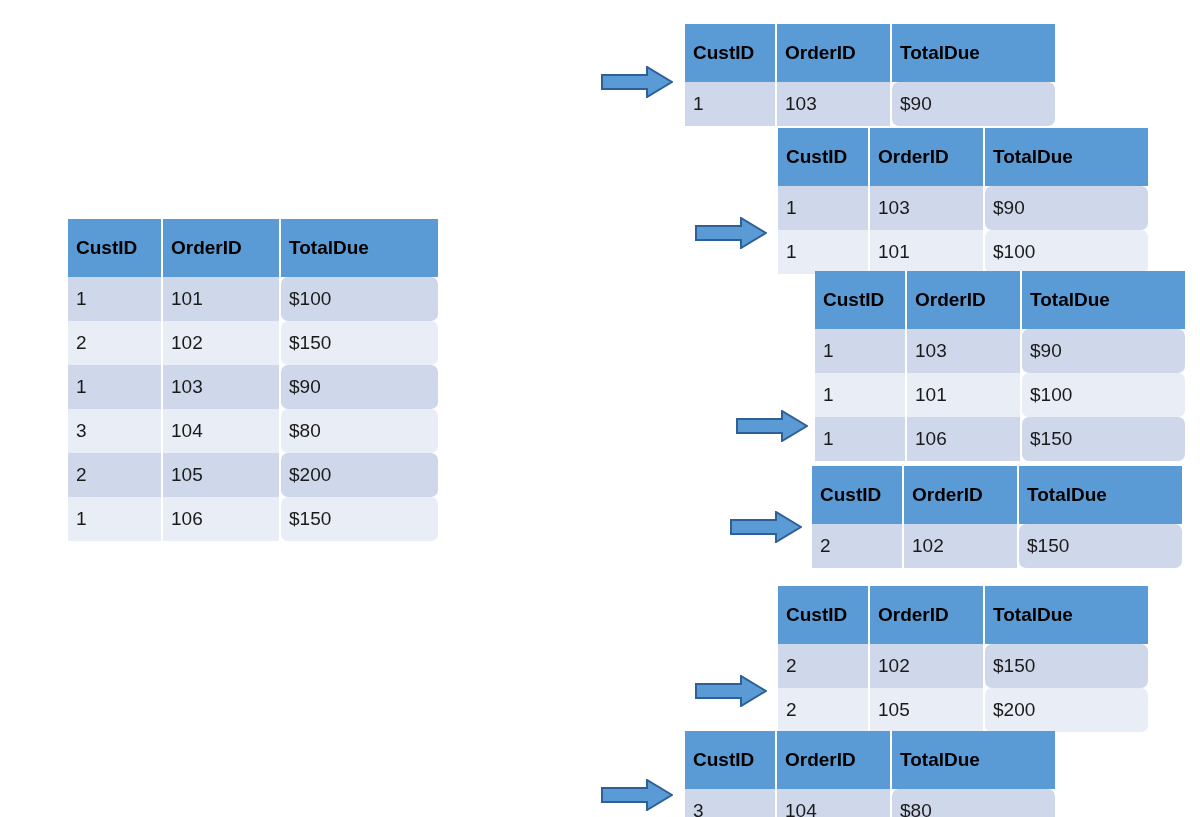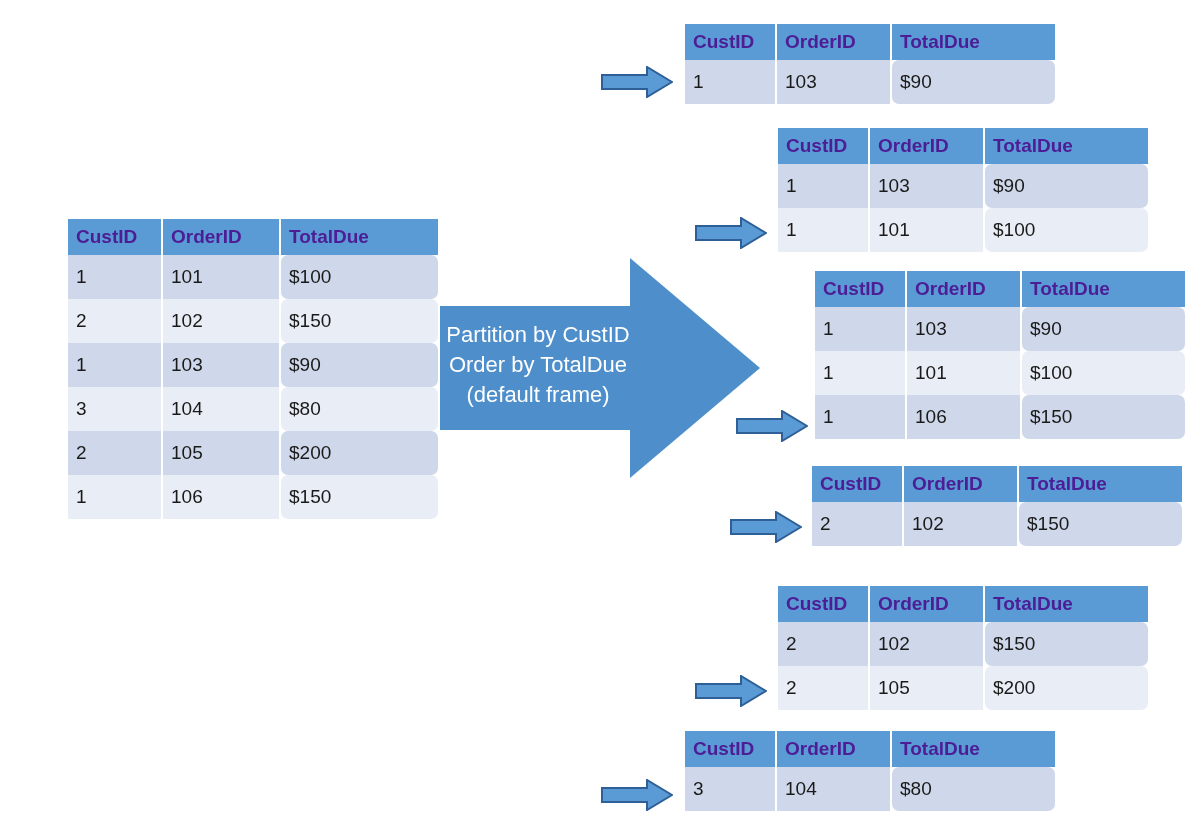--- a/index.html
+++ b/index.html
@@ -9,24 +9,24 @@
     font-family:"Liberation Sans", sans-serif;
     position:relative;
     overflow:hidden;
   }
   #canvas{position:absolute;left:0;top:0;width:1200px;height:817px;}
 
   
   .tbl{position:absolute;border-collapse:separate;border-spacing:0;}
   .tbl .hcell{
     background:#5B9BD5;
-    color:#4c1d95;
+    color:#000000;
     font-weight:bold;
     font-size:19px;
-    padding:0 8px;
+    padding:11px 8px;
     height:36px;
     line-height:36px;
     box-sizing:border-box;
     white-space:nowrap;
     overflow:hidden;
     border-right:2px solid #ffffff;
     margin-left:12px;
   }
   .tbl .hcell.last{border-right:none;}
   .tbl .dcell{
@@ -101,28 +101,20 @@
           </tr>
           <tr class="trow row-b">
             <td class="dcell" style="width: 95px; min-width: 95px;">1</td>
             <td class="dcell" style="width: 118px; min-width: 118px;">106</td>
             <td class="dcell last" style="width: 157px; min-width: 157px;">$150</td>
           </tr>
         </tbody>
       </table>
     </div>
 
-  <div style="position:absolute;left:440px;top:258px;width:320px;height:220px;">
-    <svg width="320" height="220" viewBox="0 0 320 220">
-      <polygon points="0,48 190,48 190,0 320,110 190,220 190,172 0,172" fill="#4E8FCB"></polygon>
-    </svg>
-    <div class="bigarrow-label" style="left:0px; top:62px; width:196px;">Partition by CustID
-Order by TotalDue
-(default frame)</div>
-  </div>
 
   <div class="smallarrow" style="left:601px;top:66px;">
     <svg width="72" height="32" viewBox="0 0 72 32">
         <polygon points="1,9 46,9 46,1 71,16 46,31 46,23 1,23" fill="#5B9BD5" stroke="#2E5F96" stroke-width="2"></polygon>
       </svg>
   </div>
   <div class="smallarrow" style="left:695px;top:217px;">
     <svg width="72" height="32" viewBox="0 0 72 32">
         <polygon points="1,9 46,9 46,1 71,16 46,31 46,23 1,23" fill="#5B9BD5" stroke="#2E5F96" stroke-width="2"></polygon>
       </svg>

